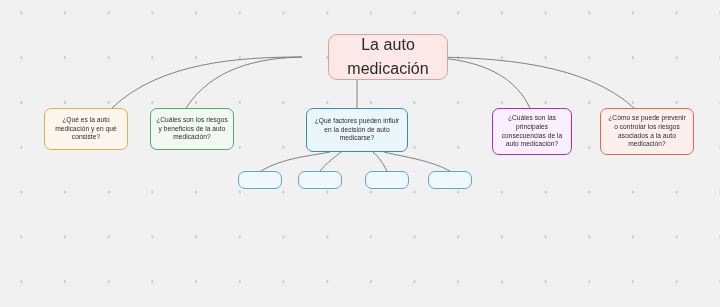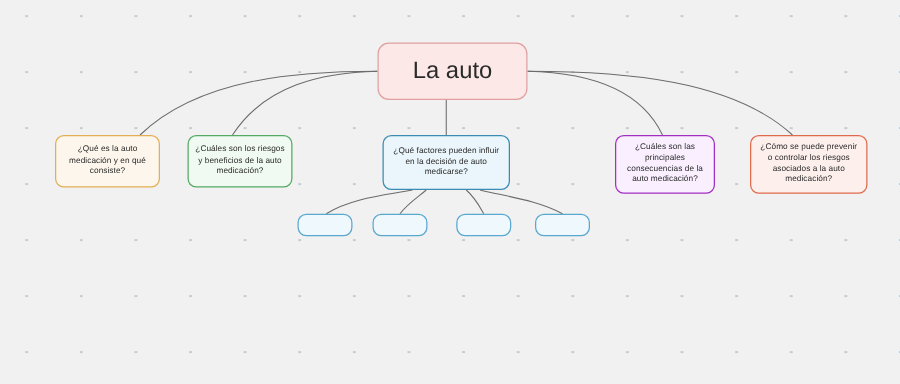--- a/index.html
+++ b/index.html
@@ -38,24 +38,25 @@
     text-align: center;
     line-height: 1.32;
     letter-spacing: 0.05px;
     color: #2a2a2a;
   }
   .node .txt {
     display: block;
     padding: 0 5px;
   }
   .node-root {
-    font-size: 19px;
+    font-size: 16px;
     border-radius: 9px;
     border-width: 1.4px;
     line-height: 1.5;
+    margin-left: 26px;
   }
   .node-leaf {
     font-size: 6.6px;
   }
   .node-blank {
     font-size: 6.6px;
     border-width: 1.4px;
   }
 </style>
 </head>
@@ -72,20 +73,21 @@
       <path d="M 330 152 C 310 156 282 158 261 171" fill="none" stroke="#6b6b6b" stroke-width="0.85"></path>
       <path d="M 341 152 C 334 158 326 163 320 171" fill="none" stroke="#6b6b6b" stroke-width="0.85"></path>
       <path d="M 373 152 C 380 158 383 164 387 171" fill="none" stroke="#6b6b6b" stroke-width="0.85"></path>
       <path d="M 384 152 C 404 157 430 160 450 171" fill="none" stroke="#6b6b6b" stroke-width="0.85"></path>
     </svg>
 
   <div id="nodes-layer">
       <div class="node node-root" style="left: 302px; top: 34px; width: 120px; height: 46px; background: rgb(252, 232, 230); border-color: rgb(224, 160, 160);">
         <div>
           <div>La auto</div>
+          <div>medicación</div>
         </div>
       </div>
       <div class="node node-leaf" style="left: 44px; top: 108px; width: 84px; height: 42px; background: rgb(253, 246, 236); border-color: rgb(227, 174, 84);">
         <span class="txt">¿Qué es la auto medicación y en qué consiste?</span>
       </div>
       <div class="node node-leaf" style="left: 150px; top: 108px; width: 84px; height: 42px; background: rgb(241, 250, 242); border-color: rgb(85, 169, 100);">
         <span class="txt">¿Cuáles son los riesgos y beneficios de la auto medicación?</span>
       </div>
       <div class="node node-leaf" style="left: 306px; top: 108px; width: 102px; height: 44px; background: rgb(234, 246, 251); border-color: rgb(58, 140, 181);">
         <span class="txt">¿Qué factores pueden influir en la decisión de auto medicarse?</span>

